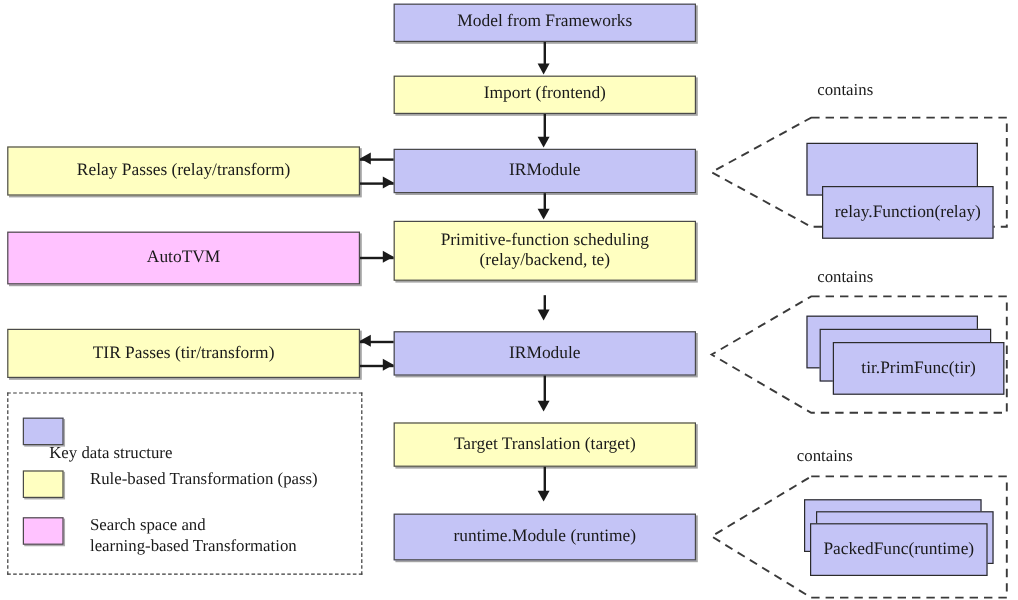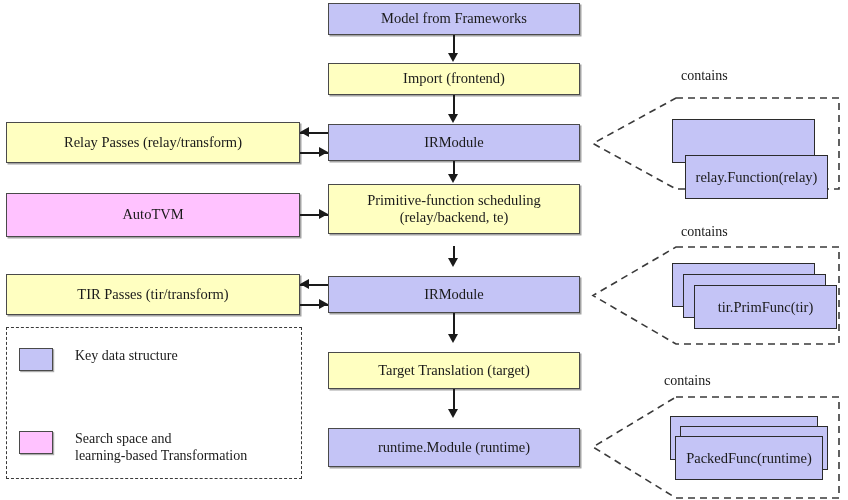--- a/index.html
+++ b/index.html
@@ -145,27 +145,33 @@
   <div class="hline" style="left:300px;top:214px;width:28px;"></div>
   <div class="arrow-r" style="left:319px;top:209px;"></div>
 
   <div class="hline" style="left:300px;top:284px;width:28px;"></div>
   <div class="arrow-l" style="left:300px;top:279px;"></div>
 
   <div class="hline" style="left:300px;top:304px;width:28px;"></div>
   <div class="arrow-r" style="left:319px;top:299px;"></div>
 
   <div id="legend">
-    <div class="leg-row" style="left:12px;top:20px;">
+    <div class="leg-row" style="left:12px;top:20px;flex-direction:column;">
       <span class="swatch" style="background:#c4c4f6;"></span>
       <span class="leg-text">
         <span>Key data structure</span>
       </span>
     </div>
 
+    <div class="leg-row" style="left:12px;top:64px;">
+      <span class="swatch" style="background:#ffffc1;"></span>
+      <span class="leg-text">
+        <span>Rule-based Transformation (pass)</span>
+      </span>
+    </div>
 
     <div class="leg-row" style="left:12px;top:103px;">
       <span class="swatch" style="background:#ffc2ff;"></span>
       <span class="leg-text">
         <span>Search space and</span>
         <span class="l2">learning-based Transformation</span>
       </span>
     </div>
   </div>
 

